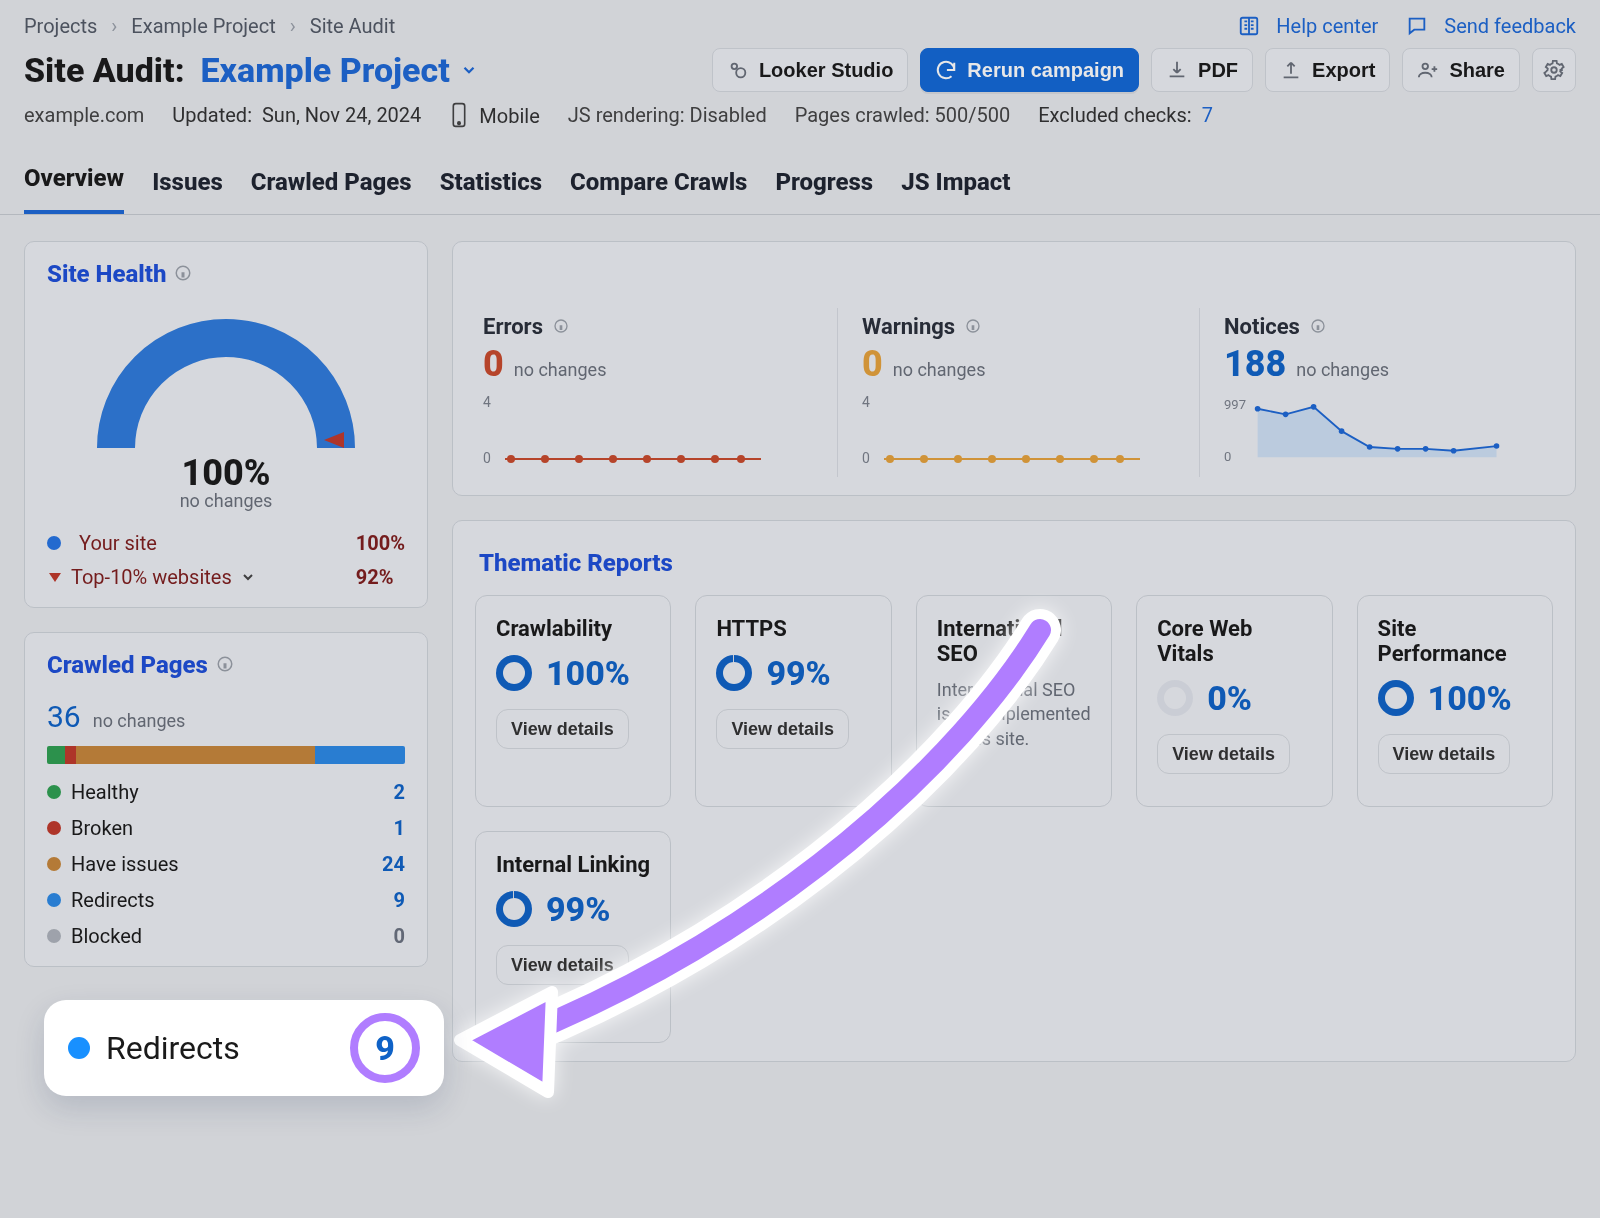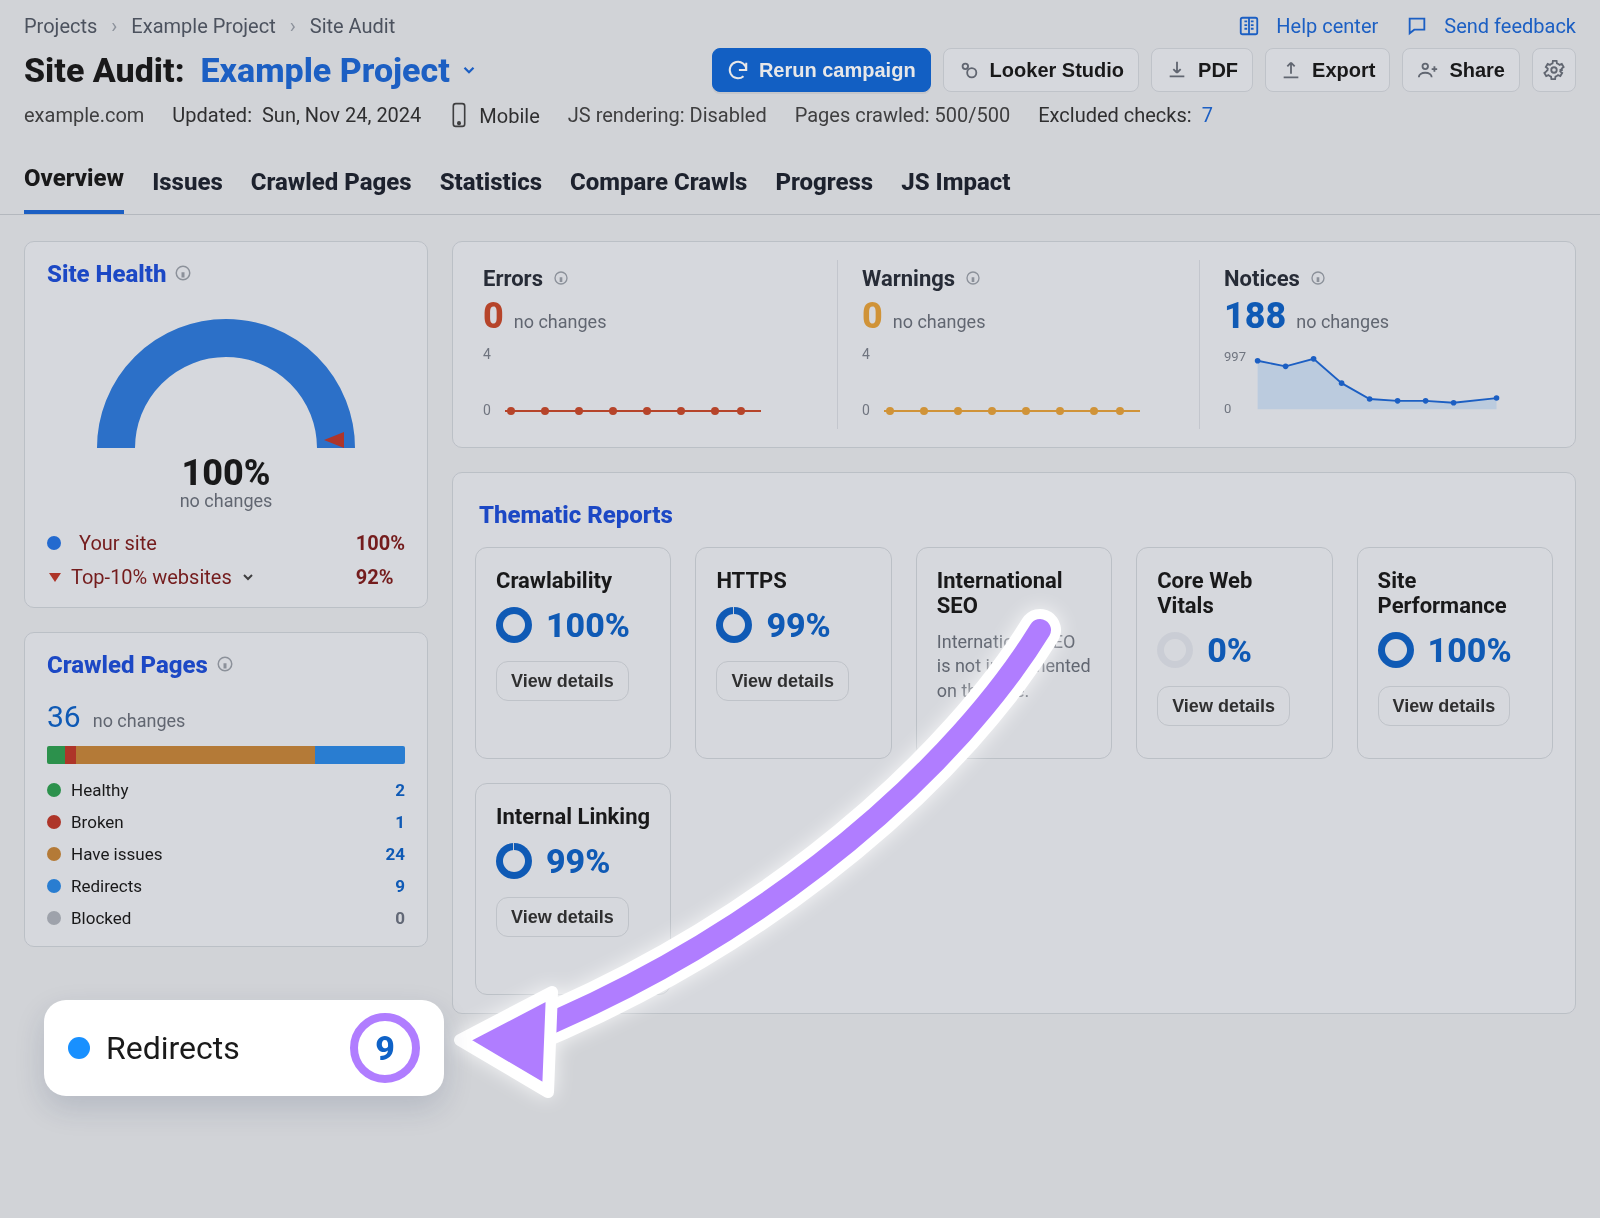--- a/index.html
+++ b/index.html
@@ -142,29 +142,29 @@
   .legend .left{display:flex;align-items:center;gap:8px}
   .legend .right{font-weight:700}
 
   
   .crawled .big{font-size:30px;font-weight:400;color:#0f62c7}
   .crawled .nc{color:#6a707b;font-size:18px;margin-left:8px}
 
   .bar{display:flex;height:18px;border-radius:2px;overflow:hidden;margin:12px 0 16px}
   .bar span{display:block;height:100%}
 
-  .list{display:grid;grid-template-columns:1fr auto;gap:12px 8px;font-size:17px}
+  .list{display:grid;grid-template-columns:1fr auto;gap:12px 8px;font-size:20px}
   .list .lbl{display:flex;align-items:center;gap:10px}
   .list .val{text-align:right;font-weight:700;color:#0f62c7}
   .list .val.muted{color:#6b7280}
   .chip-dot{width:14px;height:14px;border-radius:50%}
 
   
   .metrics{
-    display:grid;grid-template-columns:repeat(3,1fr);gap:8px;align-items:start;
+    display:grid;grid-template-columns:repeat(3,1fr);gap:8px;align-items:start;margin-top:48px;
   }
   .metric{padding:6px 24px 0 24px;border-left:1px solid #d7dbe1}
   .metric:first-child{border-left:none;padding-left:8px}
   .metric h4{margin:0;display:flex;align-items:center;gap:10px;font-size:22px;color:#2a2f3a}
   .metric .val{font-size:36px;font-weight:800;margin-top:4px}
   .metric .val.red{color:var(--red)}
   .metric .val.amber{color:var(--orange)}
   .metric .val.blue{color:#0f62c7}
   .metric .nc{font-size:18px;color:#6a707b;margin-left:10px;font-weight:400}
   .spark{width:280px;height:80px;margin-top:8px}
@@ -240,32 +240,32 @@
     <span>Site Audit:</span>
   </div>
   <a class="project-link">
     <span>Example Project</span>
     <svg width="18" height="18" viewBox="0 0 24 24" fill="none" stroke="#1d68d6" stroke-width="3">
         <path d="M6 9l6 6 6-6"></path>
       </svg>
   </a>
 
   <div class="toolbar">
-    <button class="btn primary">
-      <svg width="22" height="22" viewBox="0 0 24 24" fill="none" stroke="#fff" stroke-width="2.2">
-          <path d="M21 12a9 9 0 10-3 6.7M21 4v8h-8"></path>
-        </svg>
-      <span>Rerun campaign</span>
-    </button>
     <button class="btn">
       <svg width="22" height="22" viewBox="0 0 24 24" fill="none" stroke="#6a707b" stroke-width="2">
           <circle cx="8" cy="8" r="3"></circle>
           <circle cx="15" cy="15" r="5"></circle>
         </svg>
       <span>Looker Studio</span>
+    </button>
+    <button class="btn primary">
+      <svg width="22" height="22" viewBox="0 0 24 24" fill="none" stroke="#fff" stroke-width="2.2">
+          <path d="M21 12a9 9 0 10-3 6.7M21 4v8h-8"></path>
+        </svg>
+      <span>Rerun campaign</span>
     </button>
     <button class="btn">
       <svg width="22" height="22" viewBox="0 0 24 24" fill="none" stroke="#6a707b" stroke-width="2">
           <path d="M12 3v12m0 0l-4-4m4 4l4-4M4 19h16"></path>
         </svg>
       <span>PDF</span>
     </button>
     <button class="btn">
       <svg width="22" height="22" viewBox="0 0 24 24" fill="none" stroke="#6a707b" stroke-width="2">
           <path d="M12 16V4m0 0l-4 4m4-4l4 4M4 20h16"></path>

